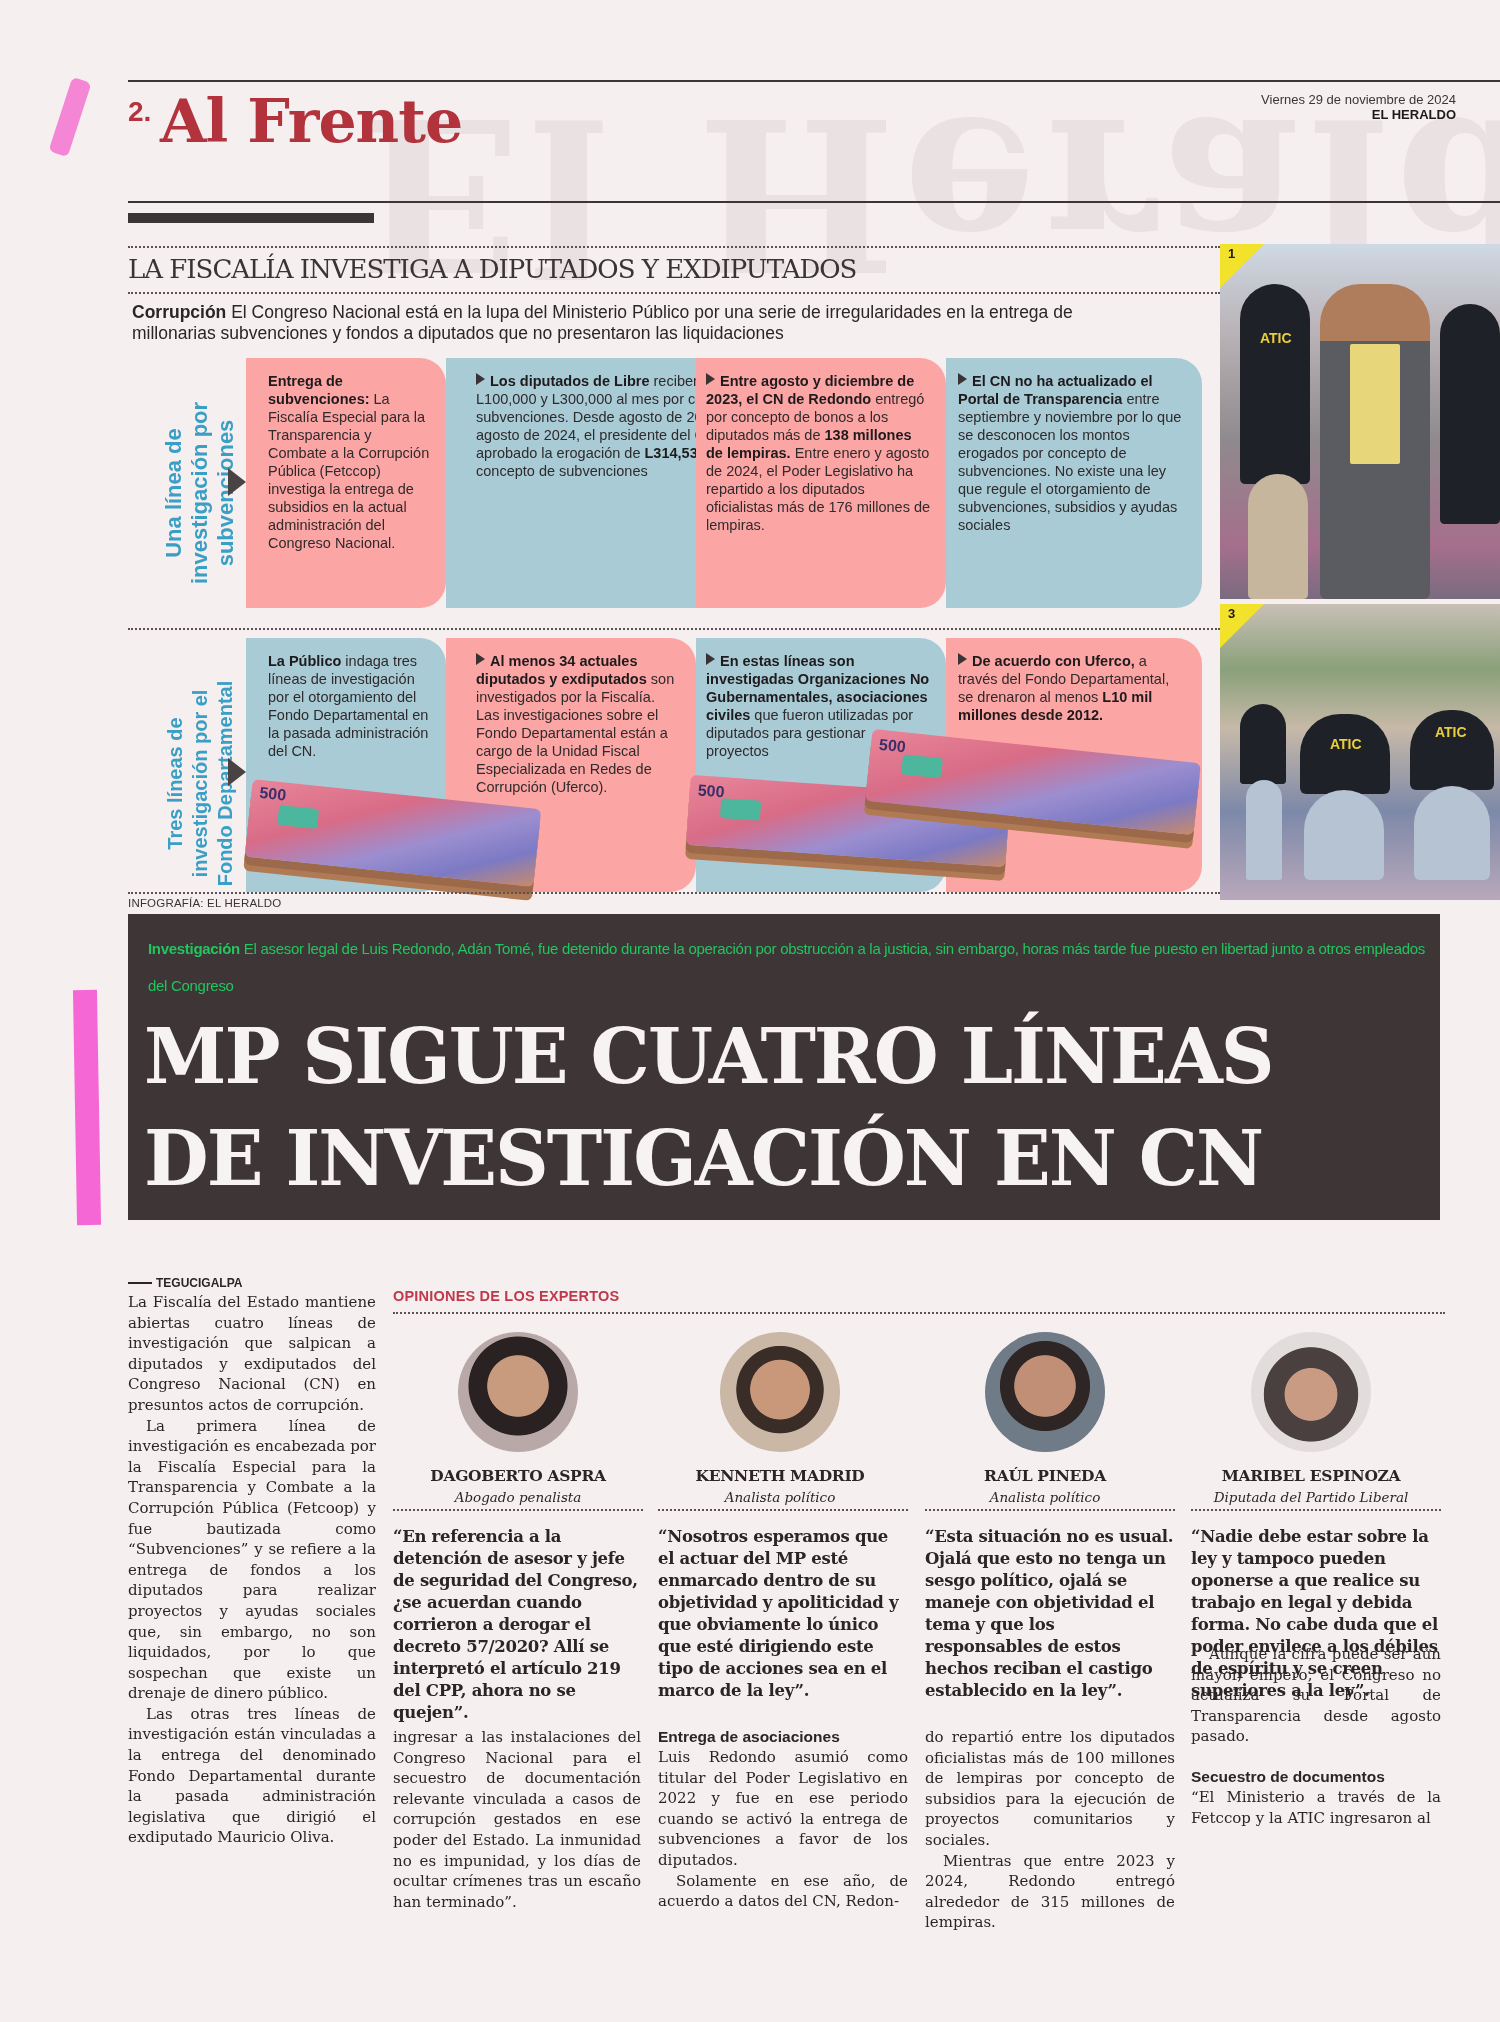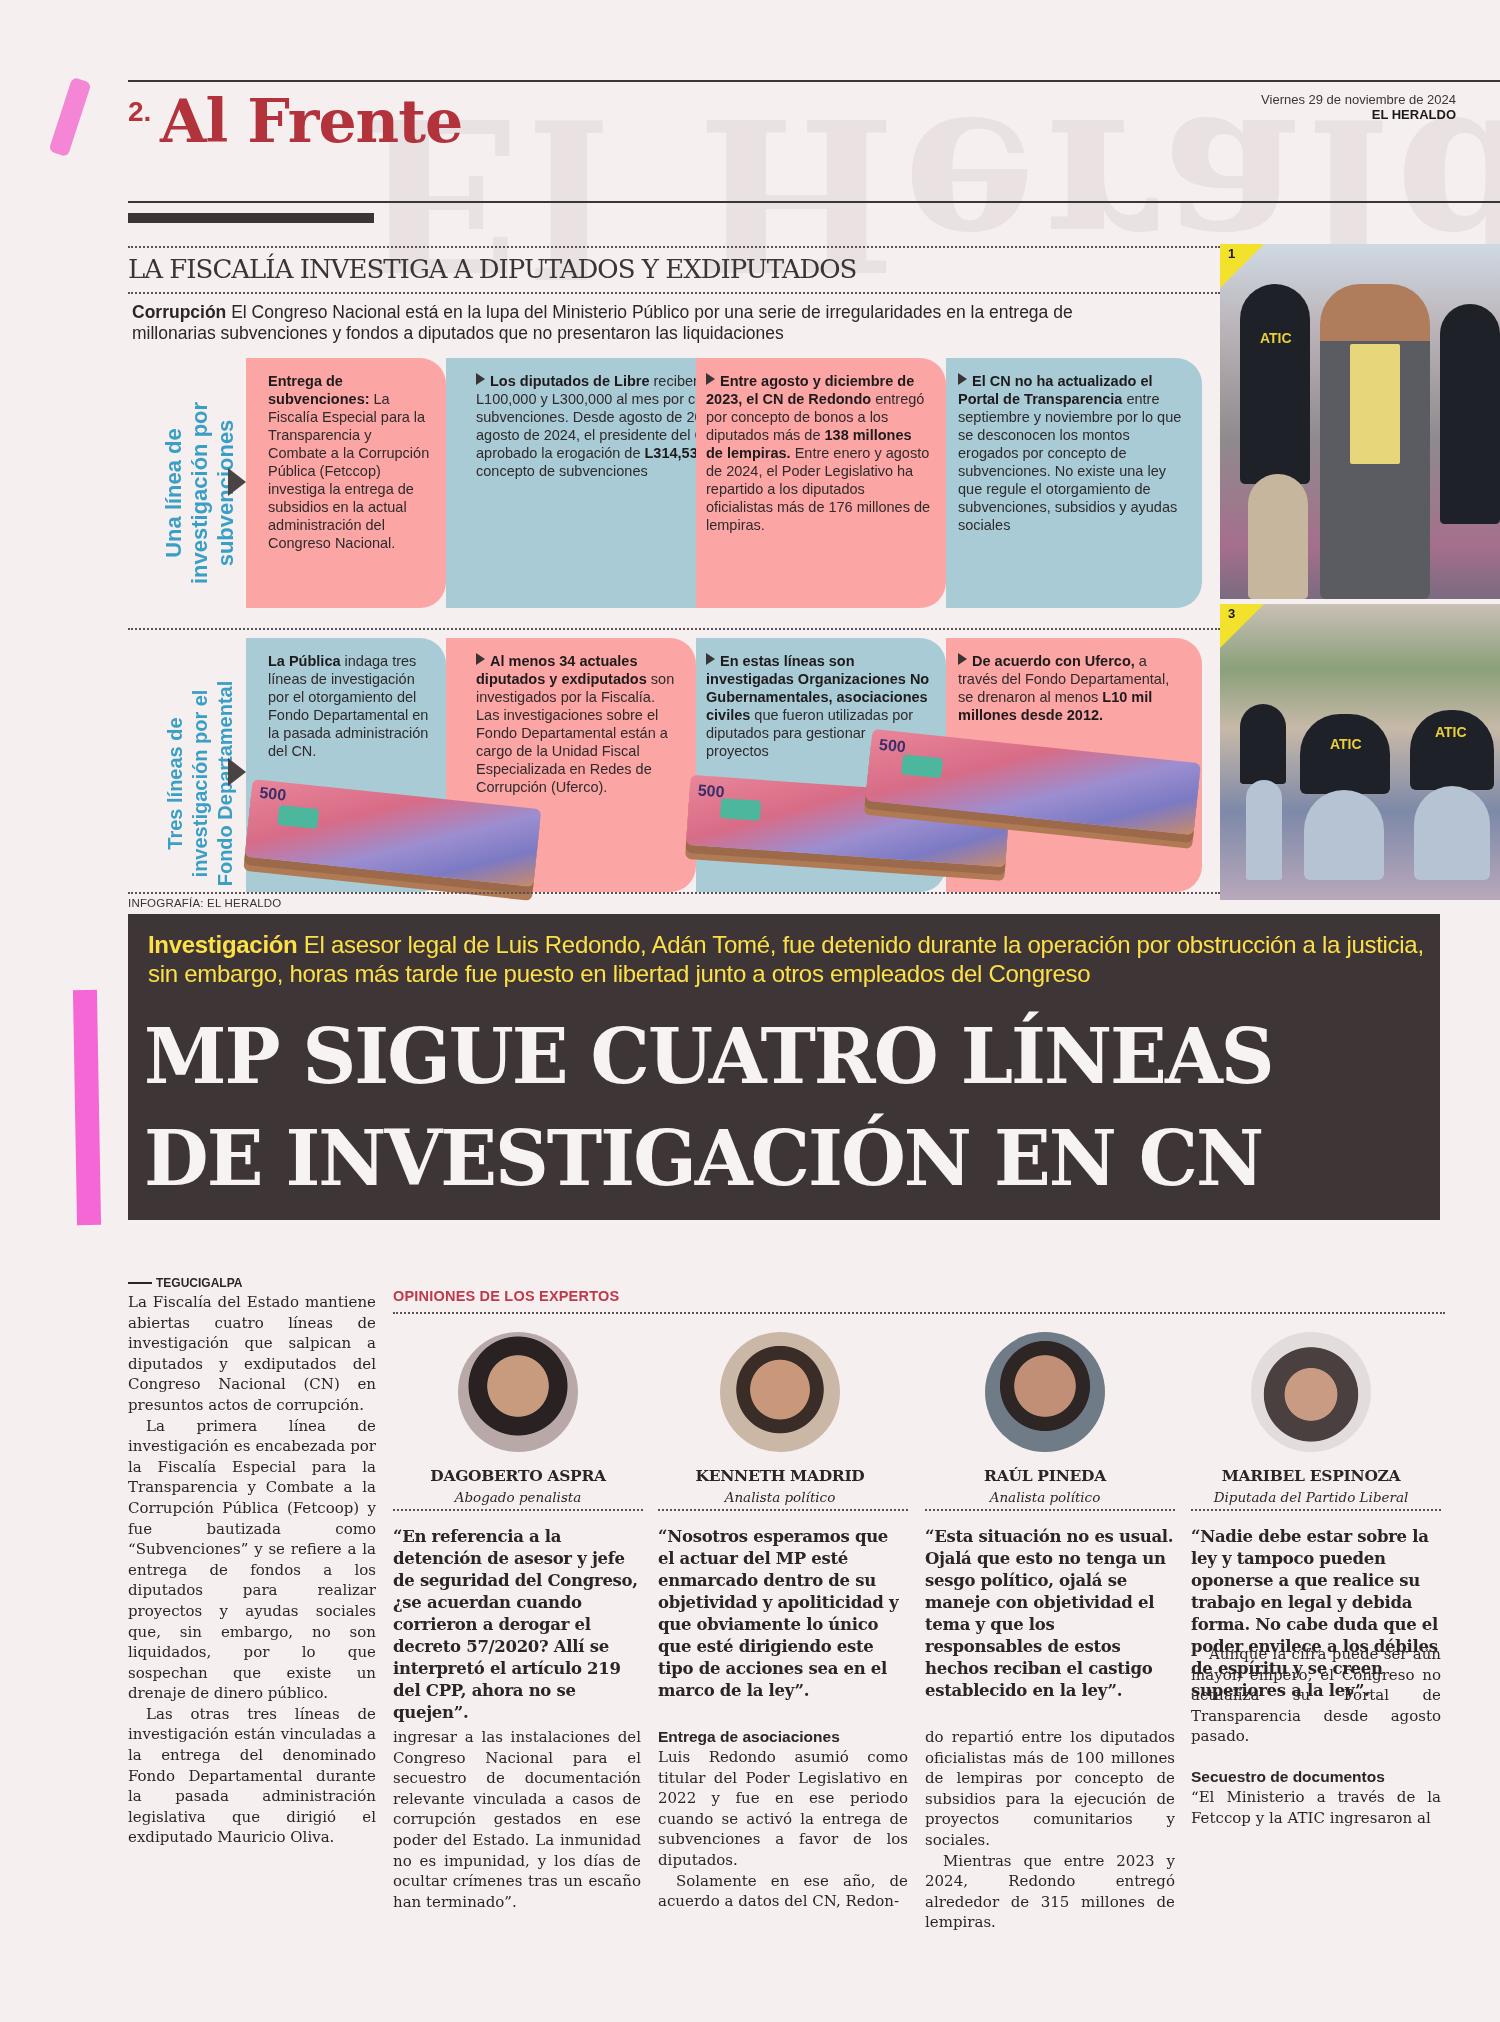--- a/index.html
+++ b/index.html
@@ -70,21 +70,21 @@
   .tag { position: absolute; left: 0; top: 0; width: 0; height: 0; border-top: 44px solid #f2e22c; border-right: 44px solid transparent; }
   .tag-num { position: absolute; left: 8px; top: 2px; font-weight: bold; font-size: 13px; color: #1e1a1b; }
   .person { position: absolute; border-radius: 40px 40px 6px 6px; }
   .suit { left: 100px; top: 40px; width: 110px; height: 315px; background: linear-gradient(180deg,#b07d5c 0%, #b07d5c 18%, #5b5b62 18%, #5b5b62 100%); }
   .shirt { left: 130px; top: 100px; width: 50px; height: 120px; background: #e7d77a; border-radius: 2px; }
   .agent { background: #1f2128; }
   .agent-legs { background: #b6c3d3; }
 
   
   .banner { left: 128px; top: 914px; width: 1312px; height: 306px; background: #3d3536; }
-  .kicker { position: absolute; left: 20px; top: 16px; width: 1280px; color: #fde047; font-size: 24px; line-height: 29px; letter-spacing: -0.3px; }
+  .kicker { position: absolute; left: 20px; top: 16px; width: 1280px; color: #22c55e; font-size: 15px; line-height: 37px; letter-spacing: -0.3px; }
   .kicker b { font-weight: bold; }
   .headline { position: absolute; left: 16px; top: 92px; width: 1290px; color: #f7f3f3; font-family: "DejaVu Serif", serif; font-weight: bold; font-size: 76px; line-height: 102px; letter-spacing: -2px; transform: scaleX(0.98); transform-origin: left; }
 
   
   .body-text { font-family: "DejaVu Serif", serif; font-size: 15px; line-height: 20.6px; color: #2b2526; text-align: justify; hyphens: auto; }
   .body-text p { text-indent: 18px; }
   .body-text p.first { text-indent: 0; }
   .dateline { left: 128px; top: 1276px; font-size: 12px; font-weight: bold; color: #2b2526; }
   .dateline::before { content: ""; display: inline-block; width: 24px; height: 2px; background: #2b2526; vertical-align: 3px; margin-right: 4px; }
   .col1 { left: 128px; top: 1292px; width: 248px; }
@@ -141,21 +141,21 @@
   <div class="card blue" style="left:818px;top:112px;width:256px;height:250px;padding-left:12px;">
     <span class="bul"></span><b>El CN no ha actualizado el Portal de Transparencia</b><span> entre septiembre y noviembre por lo que se desconocen los montos erogados por concepto de subvenciones. No existe una ley que regule el otorgamiento de subvenciones, subsidios y ayudas sociales</span>
   </div>
 
   <div class="abs dotline" style="left:0;top:382px;width:1092px;"></div>
 
   <div class="vlabel" style="left:-38px;top:500px;width:220px;font-size:20px;line-height:25px;">Tres líneas de investigación por el Fondo Departamental</div>
   <div class="arrow-tab" style="left:100px;top:512px;"></div>
 
   <div class="card blue" style="left:118px;top:392px;width:200px;height:254px;">
-    <b>La Pública</b><span> indaga tres líneas de investigación por el otorgamiento del Fondo Departamental en la pasada administración del CN.</span>
+    <b>La Público</b><span> indaga tres líneas de investigación por el otorgamiento del Fondo Departamental en la pasada administración del CN.</span>
   </div>
   <div class="card yellow" style="left:318px;top:392px;width:250px;height:254px;padding-left:30px;">
     <span class="bul"></span><b>Al menos 34 actuales diputados y exdiputados</b><span> son investigados por la Fiscalía. Las investigaciones sobre el Fondo Departamental están a cargo de la Unidad Fiscal Especializada en Redes de Corrupción (Uferco).</span>
   </div>
   <div class="card blue" style="left:568px;top:392px;width:250px;height:254px;padding-left:10px;">
     <span class="bul"></span><b>En estas líneas son investigadas Organizaciones No Gubernamentales, asociaciones civiles</b><span> que fueron utilizadas por diputados para gestionar proyectos</span>
   </div>
   <div class="card yellow" style="left:818px;top:392px;width:256px;height:254px;padding-left:12px;">
     <span class="bul"></span><b>De acuerdo con Uferco,</b><span> a través del Fondo Departamental, se drenaron al menos </span><b>L10 mil millones desde 2012.</b>
   </div>

